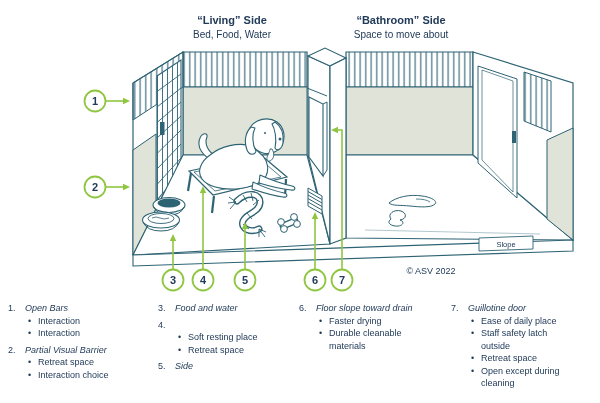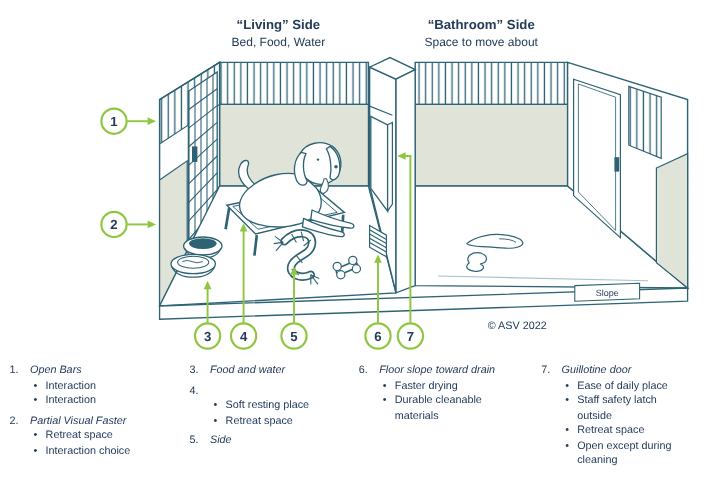--- a/index.html
+++ b/index.html
@@ -231,21 +231,21 @@
             </div>
           <div class="bul">
               <span class="dot">•</span>
               <span class="btext">Interaction</span>
             </div>
         </div>
       </div>
       <div class="item">
         <div class="ihead">
           <span class="num">2.</span>
-          <span class="ititle">Partial Visual Faster</span>
+          <span class="ititle">Partial Visual Barrier</span>
         </div>
         <div class="bullets">
           <div class="bul">
               <span class="dot">•</span>
               <span class="btext">Retreat space</span>
             </div>
           <div class="bul">
               <span class="dot">•</span>
               <span class="btext">Interaction choice</span>
             </div>

